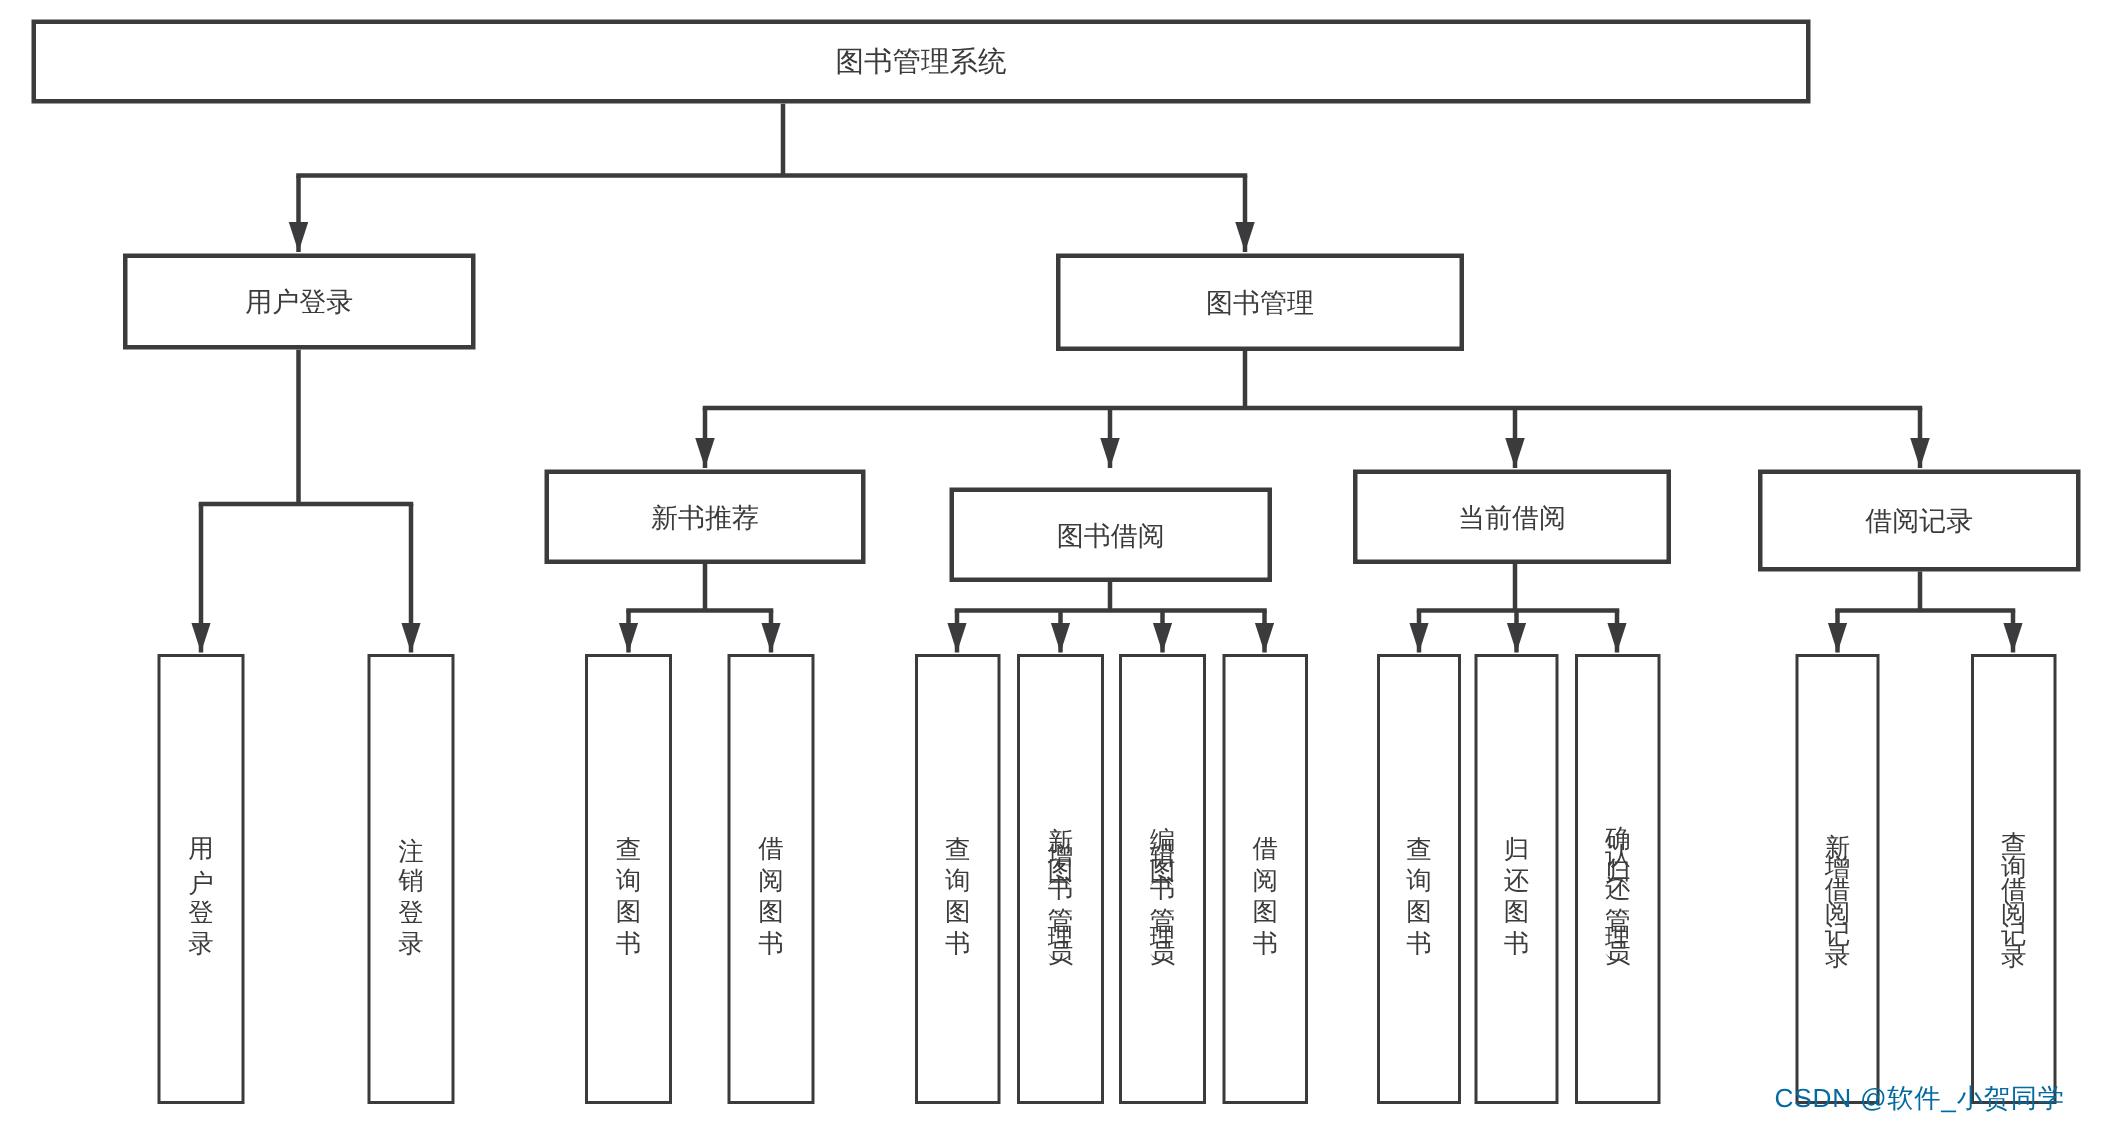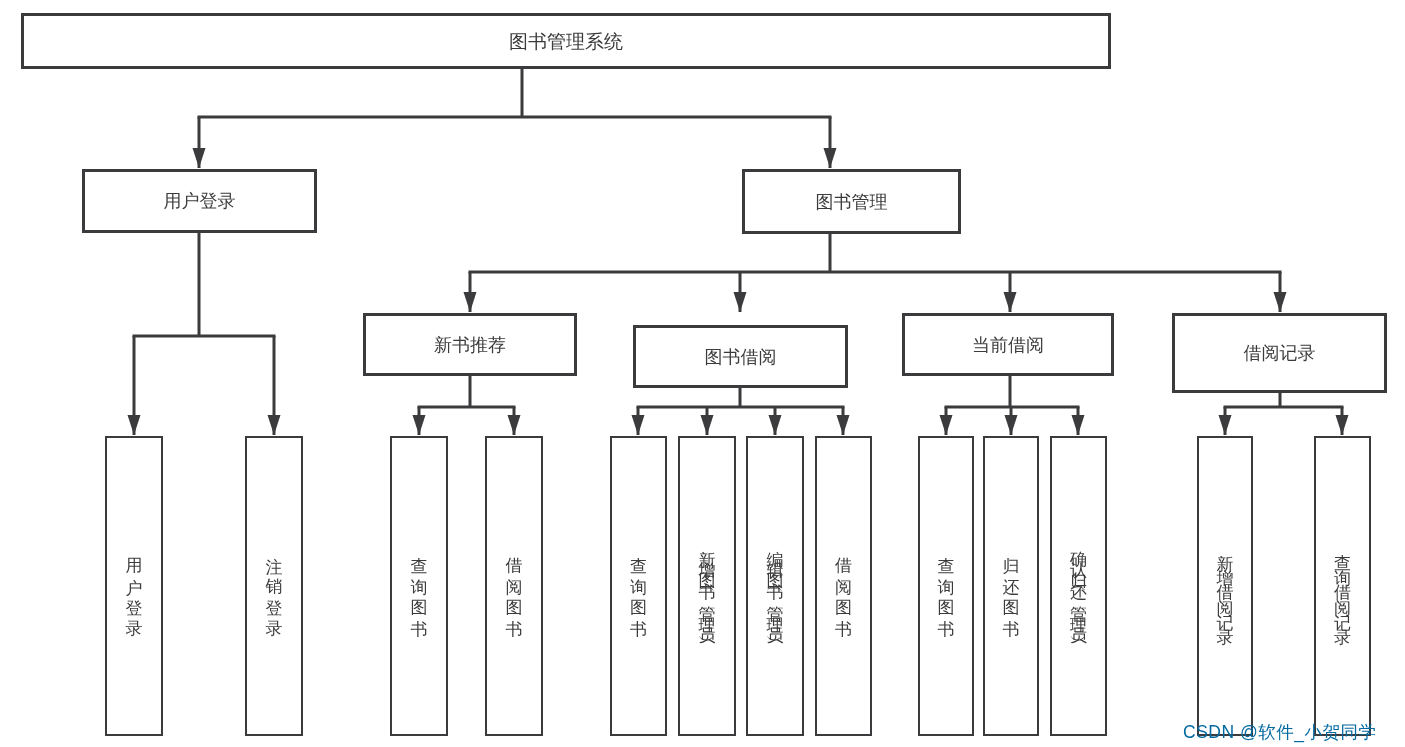--- a/index.html
+++ b/index.html
@@ -81,41 +81,41 @@
       <line x1="946" y1="407" x2="946" y2="435" marker-end="url(#arrow)"></line>
       <line x1="1011" y1="407" x2="1011" y2="435" marker-end="url(#arrow)"></line>
       <line x1="1078" y1="407" x2="1078" y2="435" marker-end="url(#arrow)"></line>
 
       <path d="M1280 376 V407 M1223.5 407 H1343.5"></path>
       <line x1="1225" y1="407" x2="1225" y2="435" marker-end="url(#arrow)"></line>
       <line x1="1342" y1="407" x2="1342" y2="435" marker-end="url(#arrow)"></line>
     </g>
   </svg>
 
-  <div class="box root" style="left:21px;top:13px;width:1090px;height:56px;">
+  <div class="box root" style="left:21px;top:13px;width:1186px;height:56px;">
     <span class="hlabel">图书管理系统</span>
   </div>
 
   <div class="box" style="left:82px;top:169px;width:235px;height:64px;">
     <span class="hlabel">用户登录</span>
   </div>
-  <div class="box" style="left:742px;top:169px;width:219px;height:65px;text-align:right;">
+  <div class="box" style="left:704px;top:169px;width:272px;height:65px;text-align:right;">
     <span class="hlabel">图书管理</span>
   </div>
 
   <div class="box" style="left:363px;top:313px;width:214px;height:63px;">
     <span class="hlabel">新书推荐</span>
   </div>
   <div class="box" style="left:633px;top:325px;width:215px;height:63px;">
     <span class="hlabel">图书借阅</span>
   </div>
   <div class="box" style="left:902px;top:313px;width:212px;height:63px;">
     <span class="hlabel">当前借阅</span>
   </div>
-  <div class="box" style="left:1172px;top:313px;width:215px;height:80px;">
+  <div class="box" style="left:1172px;top:313px;width:215px;height:68px;">
     <span class="hlabel">借阅记录</span>
   </div>
 
   <div class="box leaf" style="left:105px;top:436px;width:58px;height:300px;">
     <span class="vtext ls-wide">用户登录</span>
   </div>
   <div class="box leaf" style="left:245px;top:436px;width:58px;height:300px;">
     <span class="vtext ls-wide">注销登录</span>
   </div>
 

